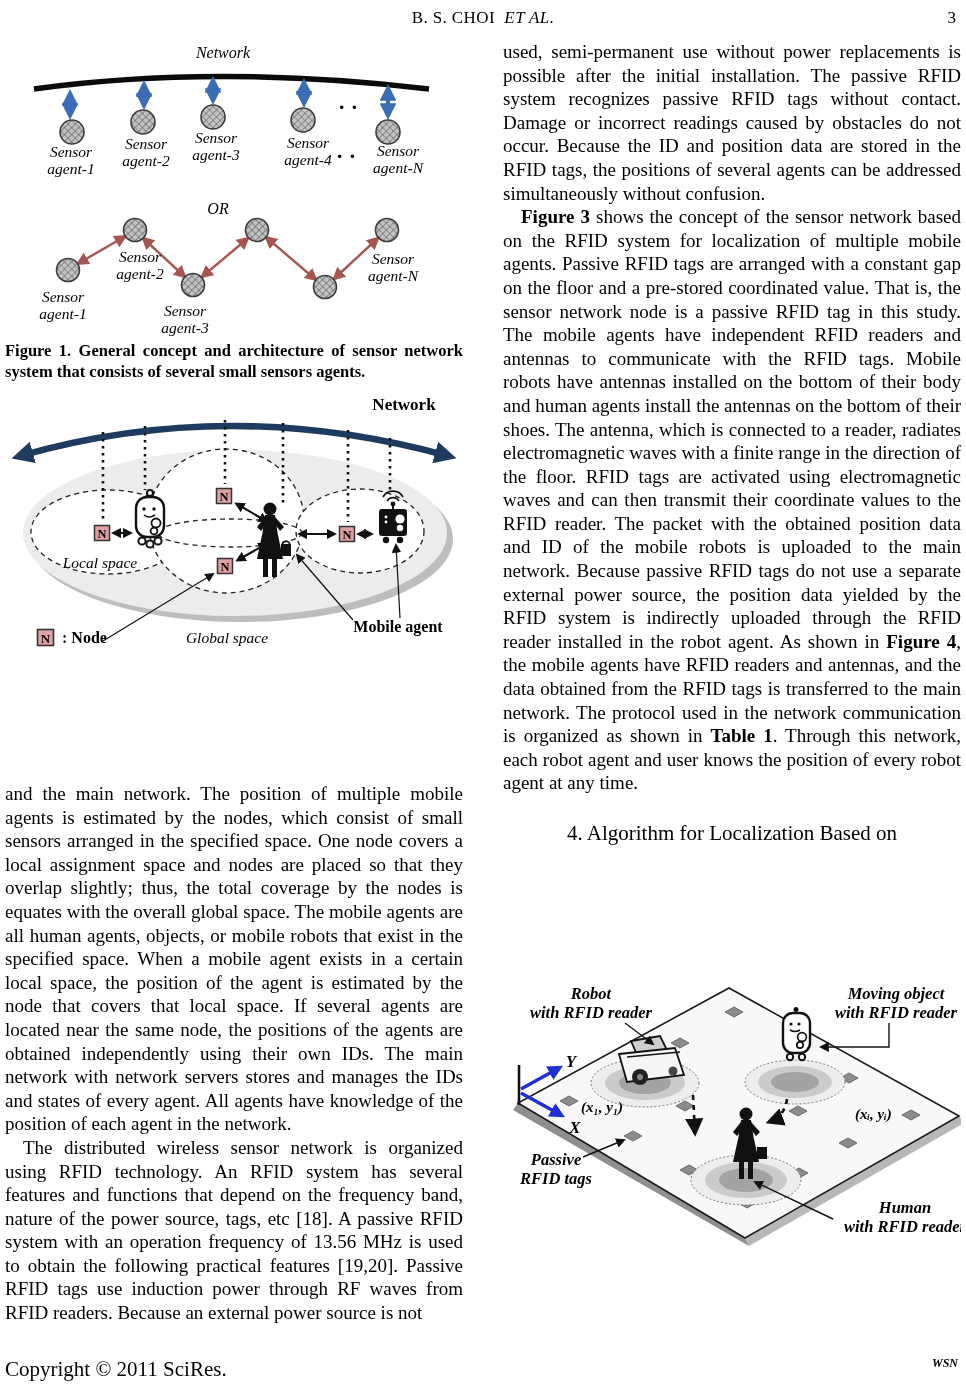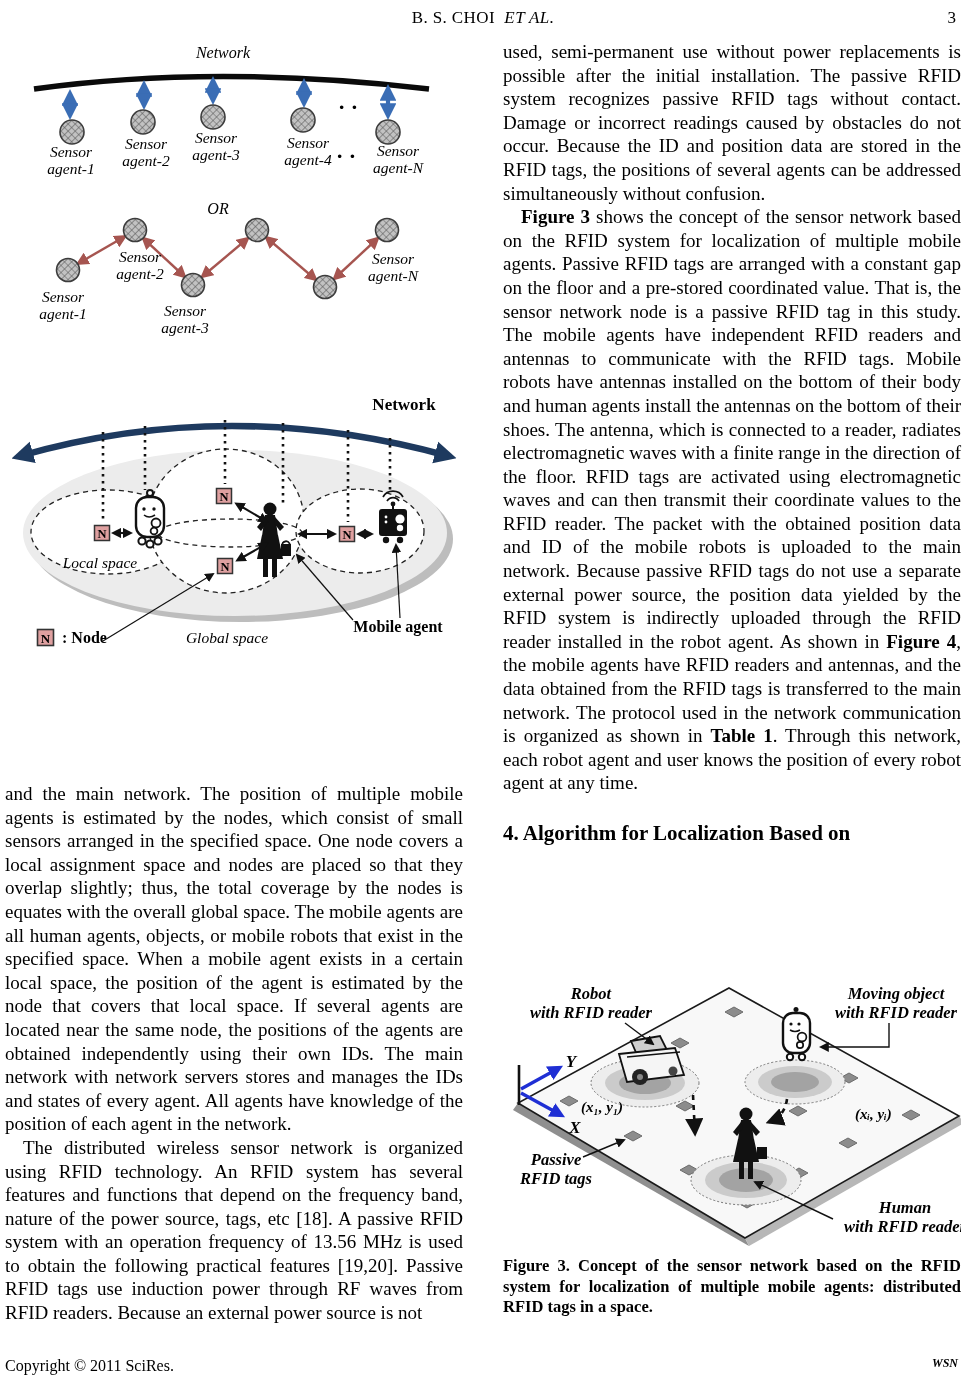--- a/index.html
+++ b/index.html
@@ -7,23 +7,23 @@
         font-family:"Liberation Serif","DejaVu Serif",serif;color:#000;}
   .abs{position:absolute;}
   .hdr{font-size:17px;letter-spacing:.4px;}
   .hdr .it{font-style:italic;}
   .pageno{font-size:17px;}
   .body-text{font-size:19px;line-height:23.6px;text-align:justify;}
   .body-text p{margin:0;}
   .body-text p.indent{text-indent:18px;}
   .caption{font-size:16.5px;font-weight:bold;line-height:20.5px;text-align:justify;}
   .bold{font-weight:bold;}
-  .sec-heading{font-size:21px;font-weight:bold;line-height:27px;margin:25px 0 24px 0;text-align:left;}
+  .sec-heading{font-size:21px;font-weight:normal;line-height:27px;margin:25px 0 24px 0;text-align:center;}
   .sec-heading .l2{padding-left:27px;}
-  .footer{font-size:16px;text-align:right;}
+  .footer{font-size:21px;text-align:right;}
   .wsn{font-size:12px;font-weight:bold;font-style:italic;}
   svg text{font-family:"Liberation Serif","DejaVu Serif",serif;}
   .fig-it{font-style:italic;}
   .fig-bold{font-weight:bold;}
   .fig-boldit{font-weight:bold;font-style:italic;}
 </style>
 </head>
 <body>
 
 <div id="page">
@@ -107,20 +107,21 @@
         <text x="55" y="277">agent-1</text>
       <text x="132" y="220">Sensor</text>
         <text x="132" y="237">agent-2</text>
       <text x="177" y="274">Sensor</text>
         <text x="177" y="291">agent-3</text>
       <text x="385" y="222">Sensor</text>
         <text x="385" y="239">agent-N</text>
     </g>
   </svg>
 
+  <div class="abs caption" style="left:5px;top:341px;width:458px;">Figure 1. General concept and architecture of sensor network system that consists of several small sensors agents.</div>
 
   <svg class="abs" style="left:8px;top:392px;" width="452" height="262" viewBox="0 0 452 262">
     <defs>
       <marker id="f2n" viewBox="0 0 10 10" refX="6" refY="5" markerWidth="3.4" markerHeight="3.8" orient="auto-start-reverse">
         <path d="M0,0L10,5L0,10z" fill="#1e3a5f"></path>
       </marker>
       <marker id="f2k" viewBox="0 0 10 10" refX="7" refY="5" markerWidth="5" markerHeight="5" orient="auto-start-reverse">
         <path d="M0,0L10,5L0,10z" fill="#111"></path>
       </marker>
       <marker id="f2t" viewBox="0 0 10 10" refX="8" refY="5" markerWidth="8" markerHeight="8" orient="auto">
@@ -353,18 +354,17 @@
     </g>
 
     <g stroke="#111" stroke-width="1.4" fill="none">
       <line x1="122" y1="40" x2="150" y2="61" marker-end="url(#f3k)"></line>
       <polyline points="386,40 386,64 318,64" marker-end="url(#f3k)"></polyline>
       <line x1="80" y1="174" x2="121" y2="157" marker-end="url(#f3k)"></line>
       <line x1="330" y1="236" x2="252" y2="199" marker-end="url(#f3k)"></line>
     </g>
   </svg>
 
-  <div class="abs caption" style="left:503px;top:1256px;width:458px;">Figure 3. Concept of the sensor network based on the RFID system for localization of multiple mobile agents: distributed RFID tags in a space.</div>
 
   <div class="abs footer" style="left:5px;top:1357px;">Copyright © 2011 SciRes.</div>
   <div class="abs wsn" style="right:8px;top:1356px;">WSN</div>
 
 </div>
 
 </body></html>

